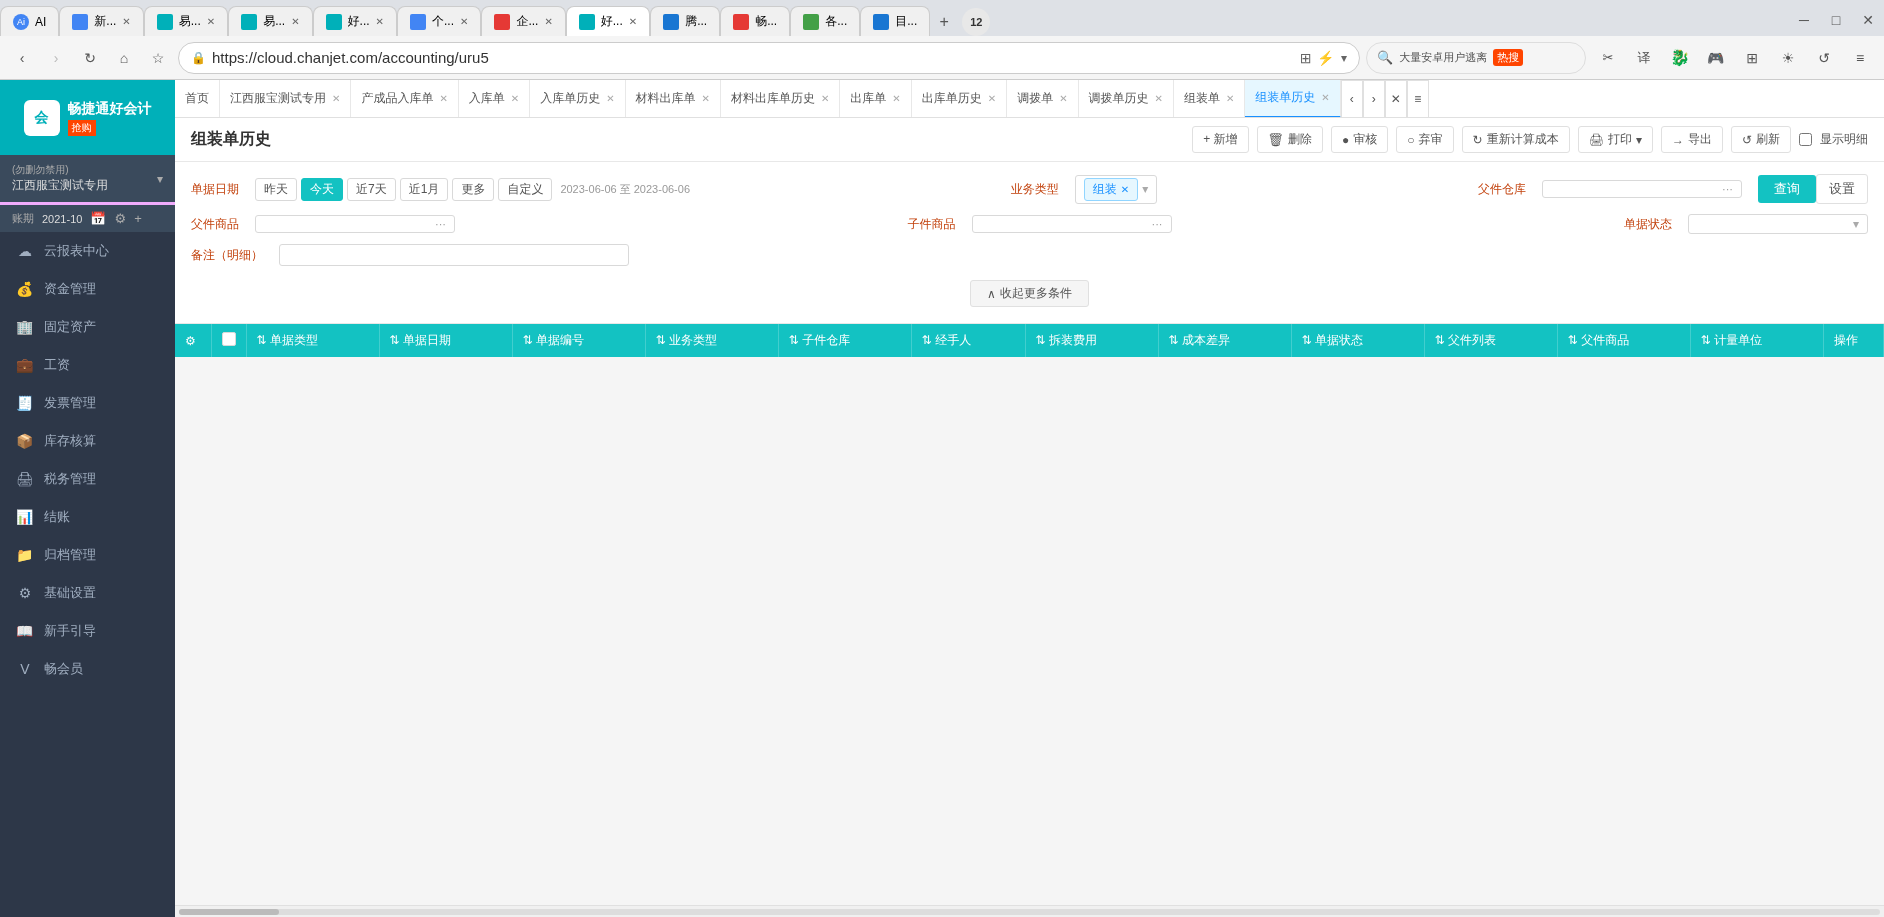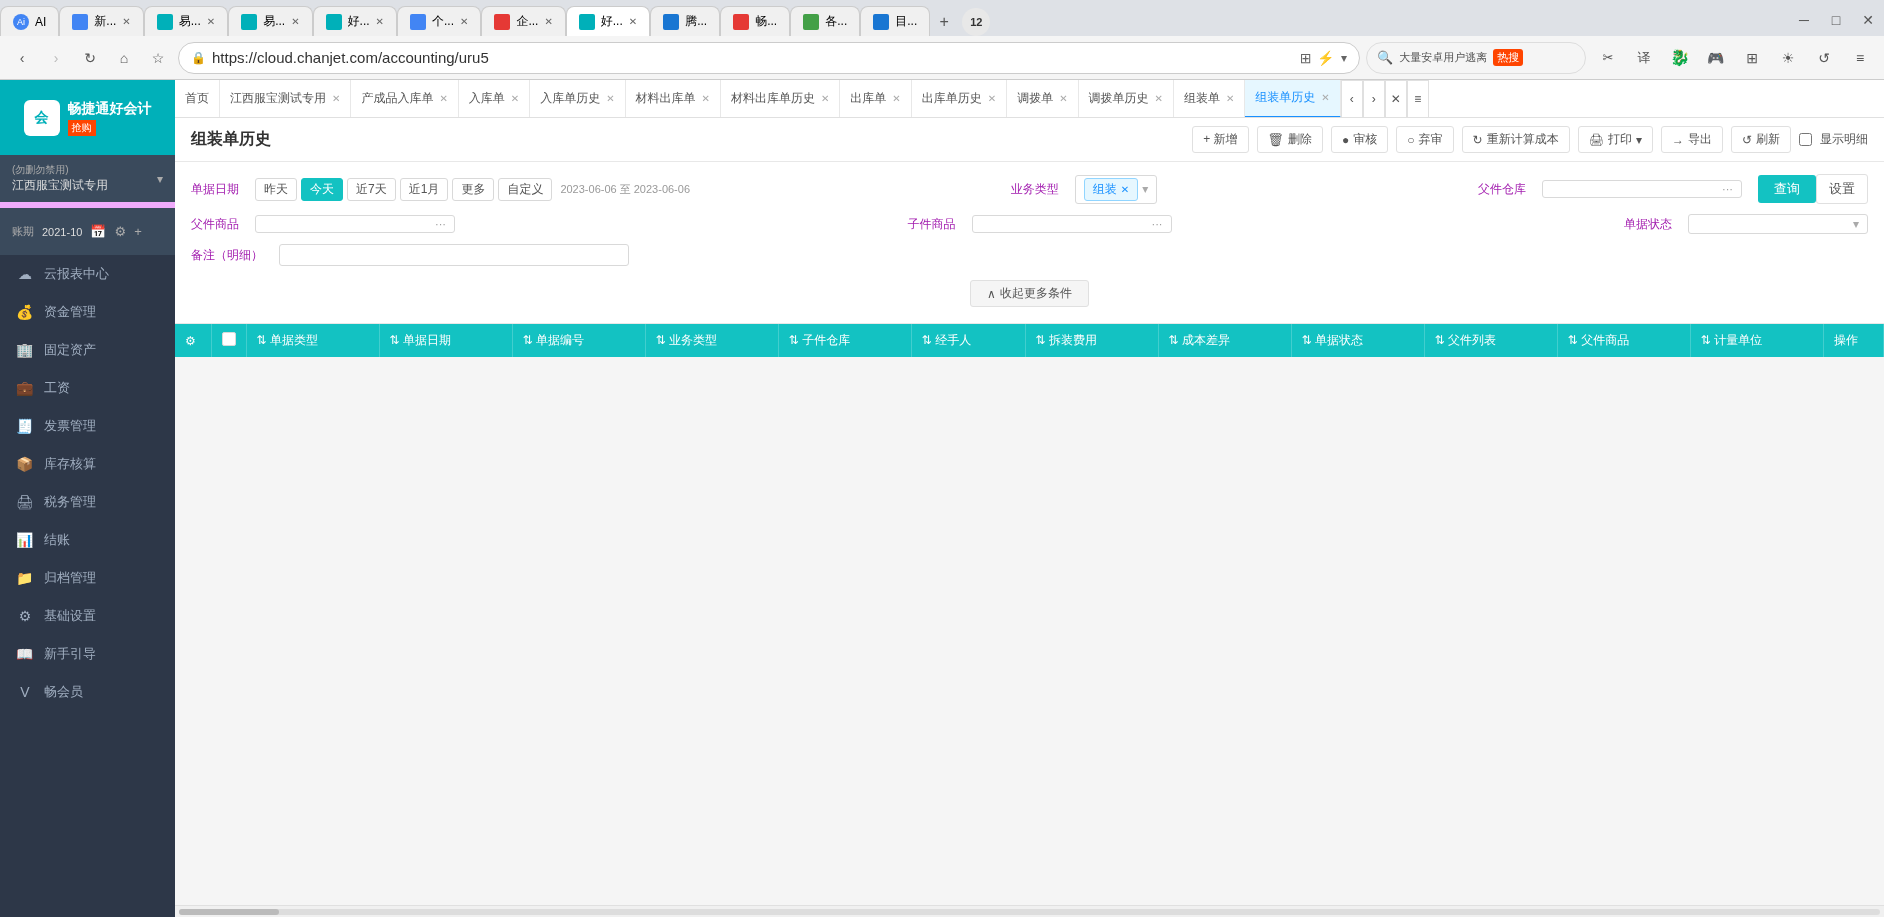--- a/index.html
+++ b/index.html
@@ -47,21 +47,21 @@
 
     .content-area { flex: 1; display: flex; flex-direction: column; overflow: hidden; padding: 0; }
     .content-header { background: #fff; padding: 8px 16px; display: flex; align-items: center; justify-content: space-between; border-bottom: 1px solid #e8e8e8; }
     .page-title { font-size: 16px; font-weight: bold; color: #333; }
     .header-actions { display: flex; align-items: center; gap: 8px; }
     .action-btn { display: flex; align-items: center; gap: 4px; padding: 4px 10px; border: 1px solid #e0e0e0; border-radius: 3px; background: #fff; cursor: pointer; font-size: 12px; color: #555; justify-content: flex-end; }
     .display-toggle { display: flex; align-items: center; gap: 4px; font-size: 12px; color: #555; cursor: pointer; }
 
     .filter-area { background: #fff; padding: 12px 16px; border-bottom: 1px solid #e8e8e8; }
     .filter-row { display: flex; align-items: center; gap: 16px; margin-bottom: 10px; flex-wrap: wrap; }
-    .filter-label { color: #a21caf; font-size: 12px; white-space: nowrap; }
+    .filter-label { color: #c2410c; font-size: 12px; white-space: nowrap; }
     .filter-date-btns { display: flex; gap: 4px; align-items: center; }
     .date-btn { padding: 2px 8px; border: 1px solid #d9d9d9; border-radius: 3px; cursor: pointer; font-size: 12px; color: #555; background: #fff; }
     .date-btn.active { background: #13c2c2; color: white; border-color: #13c2c2; }
     .date-range { font-size: 11px; color: #999; margin-left: 4px; }
     .filter-tag { display: flex; align-items: center; gap: 4px; padding: 2px 8px; background: #e6f7ff; border: 1px solid #91d5ff; border-radius: 3px; font-size: 12px; color: #1890ff; }
     .filter-tag-close { cursor: pointer; color: #1890ff; font-size: 10px; }
     .filter-input { border: 1px solid #d9d9d9; border-radius: 3px; padding: 3px 8px; font-size: 12px; min-width: 150px; background: #fff; outline: none; }
     .collapse-btn { display: flex; align-items: center; justify-content: center; gap: 4px; padding: 4px 16px; color: #555; font-size: 12px; cursor: pointer; background: #f5f5f5; border: 1px solid #e0e0e0; border-radius: 3px; margin: 4px auto; width: fit-content; }
 
     .table-area { flex: 1; overflow: auto; }
@@ -193,21 +193,21 @@
       </div>
 
       <div class="sidebar-company">
         <div style="flex:1;overflow:hidden;">
           <div style="font-size:10px;color:#aaa;">(勿删勿禁用)</div>
           <div style="font-size:12px;color:#ddd;white-space:nowrap;overflow:hidden;text-overflow:ellipsis;">江西服宝测试专用</div>
         </div>
         <span style="color:#aaa;font-size:12px;">▾</span>
       </div>
 
-      <div style="display:flex;align-items:center;gap:8px;padding:16px 12px;background:#3a4a5c;border-top:6px solid #f0abfc;">
+      <div style="display:flex;align-items:center;gap:8px;padding:6px 12px;background:#3a4a5c;border-top:3px solid #f0abfc;">
         <span style="font-size:11px;color:#aaa;">账期</span>
         <span style="font-size:11px;color:#ddd;">2021-10</span>
         <span style="font-size:13px;color:#aaa;cursor:pointer;">📅</span>
         <span style="font-size:13px;color:#aaa;cursor:pointer;">⚙</span>
         <span style="font-size:13px;color:#aaa;cursor:pointer;">+</span>
       </div>
 
 
       <div class="sidebar-menu">
         <div class="sidebar-item">

